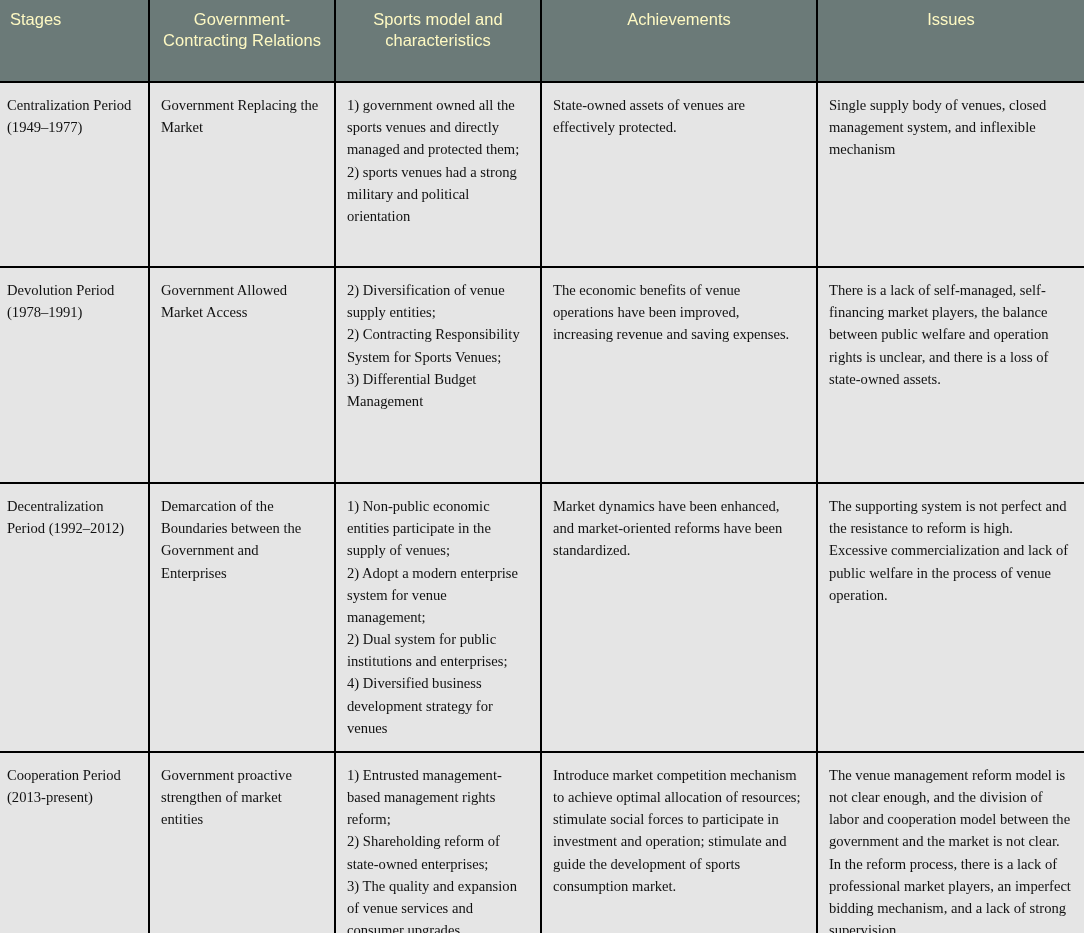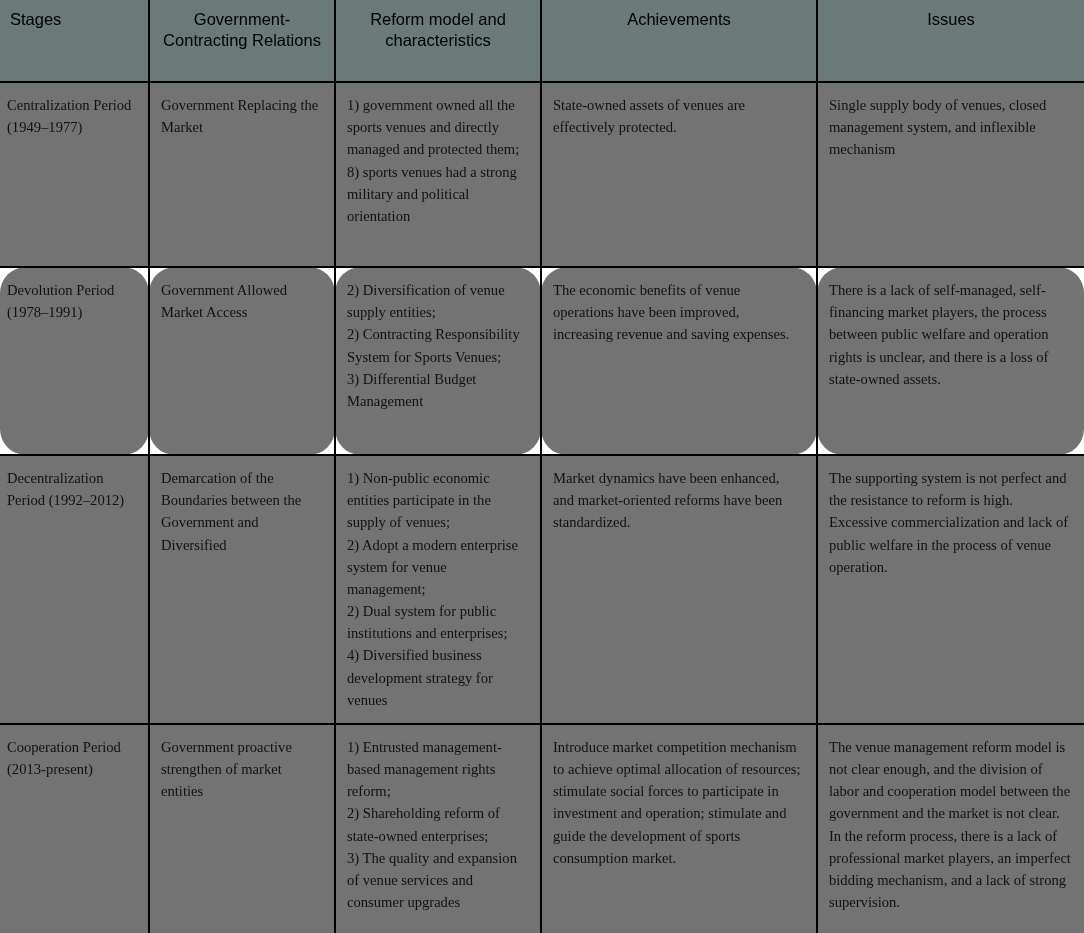--- a/index.html
+++ b/index.html
@@ -29,21 +29,21 @@
 
   
   col.c-stages        { width: 149px; }
   col.c-relations     { width: 186px; }
   col.c-reform        { width: 206px; }
   col.c-achievements  { width: 276px; }
   col.c-issues        { width: 267px; }
 
   thead th {
     background: #6b7a78;
-    color: #000000;
+    color: #fef9c3;
     font-family: "Liberation Sans", "DejaVu Sans", sans-serif;
     font-weight: 400;
     font-size: 16.5px;
     line-height: 1.3;
     height: 82px;
     padding: 9px 10px 0 10px;
     vertical-align: top;
     border-left: 2px solid #000000;
     border-right: 2px solid #000000;
     border-bottom: 2px solid #000000;
@@ -61,32 +61,32 @@
   tbody td {
     vertical-align: top;
     font-size: 14.6px;
     line-height: 1.52;
     color: #111111;
     padding: 11px 13px 12px 11px;
     border-left: 2px solid #000000;
     border-right: 2px solid #000000;
     border-bottom: 2px solid #000000;
     box-sizing: border-box;
-    background: #737373;
+    background: #e5e5e5;
   }
   tbody td.first-col { border-left: none; padding-left: 7px; }
   tbody td.last-col  { border-right: none; }
   tbody tr:last-child td { border-bottom: 2px solid #000000; }
 
   .cell-lines { display: block; }
   .cell-lines .ln { display: block; }
 
   
   tr.row-0 td { height: 185px; }
-  tr.row-1 td { height: 188px; border-radius: 26px; }
+  tr.row-1 td { height: 216px; }
   tr.row-2 td { height: 268px; }
   tr.row-3 td { height: 254px; }
 </style>
 </head>
 <body>
 
 <div class="table-wrap">
   <table class="reform-table">
     <colgroup>
       <col class="c-stages">
@@ -99,21 +99,21 @@
       <tr>
         <th class="th-stages">
           <span>Stages</span>
         </th>
         <th>
           <span class="ln">Government-</span>
           <span class="ln">Contracting</span>
           <span class="ln">Relations</span>
         </th>
         <th>
-          <span class="ln">Reform model and</span>
+          <span class="ln">Sports model and</span>
           <span class="ln">characteristics</span>
         </th>
         <th>
           <span>Achievements</span>
         </th>
         <th class="th-issues">
           <span>Issues</span>
         </th>
       </tr>
     </thead>
@@ -125,21 +125,21 @@
             </span>
           </td>
         <td>
             <span class="cell-lines">
               <span class="ln">Government Replacing the Market</span>
             </span>
           </td>
         <td>
             <span class="cell-lines">
               <span class="ln">1) government owned all the sports venues and directly managed and protected them;</span>
-              <span class="ln">8) sports venues had a strong military and political orientation</span>
+              <span class="ln">2) sports venues had a strong military and political orientation</span>
             </span>
           </td>
         <td>
             <span class="cell-lines">
               <span class="ln">State-owned assets of venues are effectively protected.</span>
             </span>
           </td>
         <td class="last-col">
             <span class="cell-lines">
               <span class="ln">Single supply body of venues, closed management system, and inflexible mechanism</span>
@@ -164,33 +164,33 @@
               <span class="ln">3) Differential Budget Management</span>
             </span>
           </td>
         <td>
             <span class="cell-lines">
               <span class="ln">The economic benefits of venue operations have been improved, increasing revenue and saving expenses.</span>
             </span>
           </td>
         <td class="last-col">
             <span class="cell-lines">
-              <span class="ln">There is a lack of self-managed, self-financing market players, the process between public welfare and operation rights is unclear, and there is a loss of state-owned assets.</span>
+              <span class="ln">There is a lack of self-managed, self-financing market players, the balance between public welfare and operation rights is unclear, and there is a loss of state-owned assets.</span>
             </span>
           </td>
       </tr>
       <tr class="row-2">
         <td class="first-col">
             <span class="cell-lines">
               <span class="ln">Decentralization Period (1992–2012)</span>
             </span>
           </td>
         <td>
             <span class="cell-lines">
-              <span class="ln">Demarcation of the Boundaries between the Government and Diversified</span>
+              <span class="ln">Demarcation of the Boundaries between the Government and Enterprises</span>
             </span>
           </td>
         <td>
             <span class="cell-lines">
               <span class="ln">1) Non-public economic entities participate in the supply of venues;</span>
               <span class="ln">2) Adopt a modern enterprise system for venue management;</span>
               <span class="ln">2) Dual system for public institutions and enterprises;</span>
               <span class="ln">4) Diversified business development strategy for venues</span>
             </span>
           </td>

